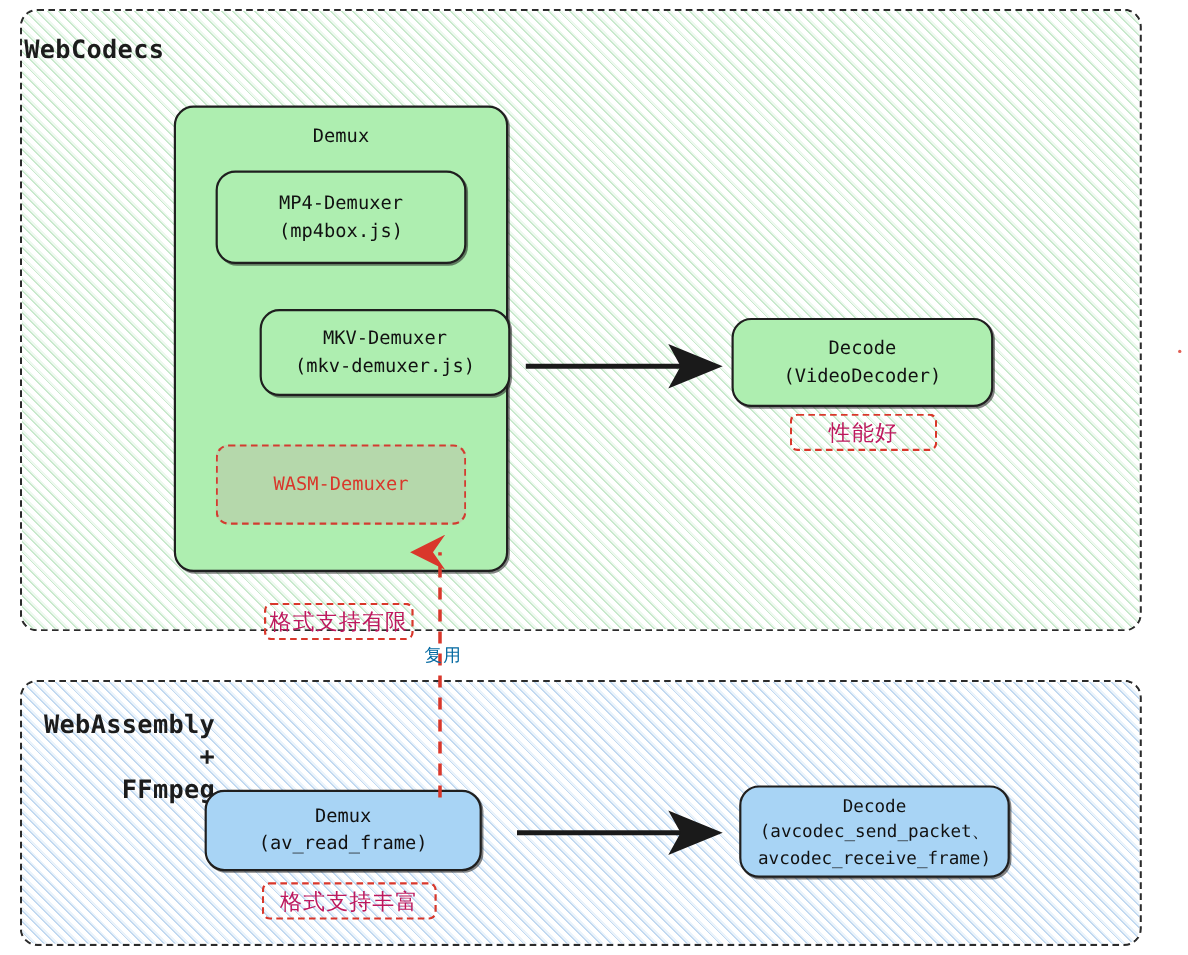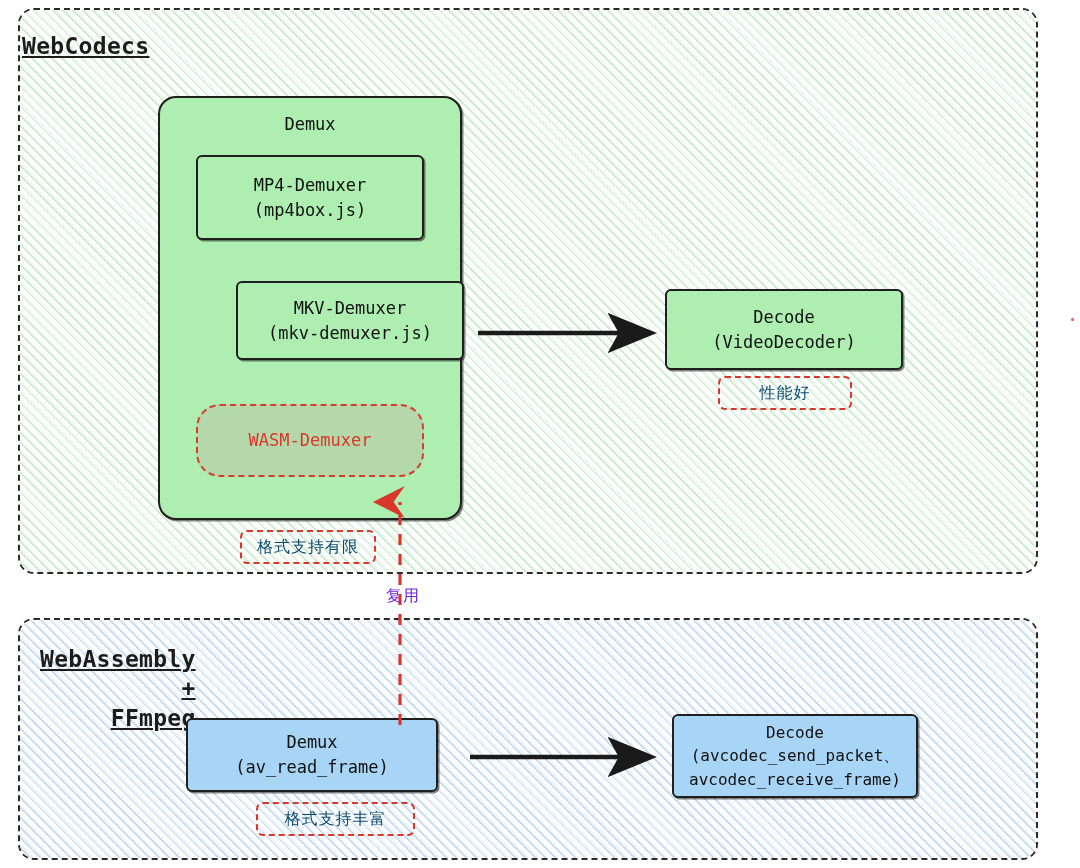--- a/index.html
+++ b/index.html
@@ -60,31 +60,30 @@
   #group-wasm       { left: 18px; top: 618px; width: 1020px; height: 242px; }
 
   .group-title {
     position: absolute;
     font-size: 23px;
     font-weight: 700;
     color: #1c1c1c;
     letter-spacing: 0.3px;
     line-height: 1.28;
     white-space: pre-line;
-    text-decoration: underline;
   }
   #title-webcodecs { left: 22px; top: 32px; }
   #title-wasm      { left: 22px; top: 32px; }
 
   
   .box {
     position: absolute;
     box-sizing: border-box;
     border: 2.6px solid #1f1f1f;
-    border-radius: 6px;
+    border-radius: 18px;
     display: flex;
     align-items: center;
     justify-content: center;
     text-align: center;
     color: #111111;
     font-size: 17px;
     line-height: 1.45;
     white-space: pre-line;
     box-shadow: 1.5px 1.5px 0 rgba(30,30,30,0.55);
   }
@@ -108,62 +107,62 @@
   #box-mp4-demuxer  { left: 196px; top: 155px; width: 228px; height: 85px; }
   #box-mkv-demuxer  { left: 196px; top: 281px; width: 228px; height: 79px; margin-left: 40px; }
 
   
   #box-wasm-demuxer {
     left: 196px; top: 404px; width: 228px; height: 73px;
     border: 2.6px dashed #d33c30;
     background: rgba(200,165,160,0.30);
     color: #d9372b;
     box-shadow: none;
-    border-radius: 24px;
+    border-radius: 12px;
   }
 
   #box-decode-top   { left: 665px; top: 289px; width: 238px; height: 81px; }
   #box-demux-bottom { left: 186px; top: 718px; width: 252px; height: 74px; }
   #box-decode-bottom{ left: 672px; top: 714px; width: 246px; height: 84px; font-size: 16px; }
 
   
   .badge {
     position: absolute;
     box-sizing: border-box;
     border: 2.4px dashed #d9372b;
     border-radius: 7px;
-    color: #0c4a6e;
+    color: #be185d;
     font-family: Liberation Serif, serif;
-    font-size: 16px;
+    font-size: 20px;
     display: flex;
     align-items: center;
     justify-content: center;
     background: transparent;
     letter-spacing: 1px;
   }
-  #badge-format-limited { left: 240px; top: 530px;  width: 136px; height: 34px; }
+  #badge-format-limited { left: 240px; top: 548px;  width: 136px; height: 34px; }
   #badge-perf-good      { left: 718px; top: 376px;  width: 134px; height: 34px; }
-  #badge-format-rich    { left: 256px; top: 802px;  width: 159px; height: 34px; }
+  #badge-format-rich    { left: 238px; top: 802px;  width: 159px; height: 34px; }
   #badge-perf-bad       { left: 724px; top: 804px;  width: 134px; height: 34px; }
 
   
   .arrow-svg { position: absolute; overflow: visible; }
   #arrow-top    { left: 470px; top: 316px; }
   #arrow-bottom { left: 460px; top: 740px; }
 
   
   #arrow-reuse { left: 370px; top: 480px; }
 
   #label-reuse {
     position: absolute;
     left: 368px;
     top: 586px;
     width: 70px;
     text-align: center;
-    color: #6d28d9;
+    color: #0369a1;
     font-family: "DejaVu Sans", "Liberation Sans", sans-serif;
     font-size: 16px;
     letter-spacing: 1px;
   }
 
   
   #dot-artifact {
     position: absolute;
     left: 1071px; top: 318px;
     width: 3px; height: 3px;

